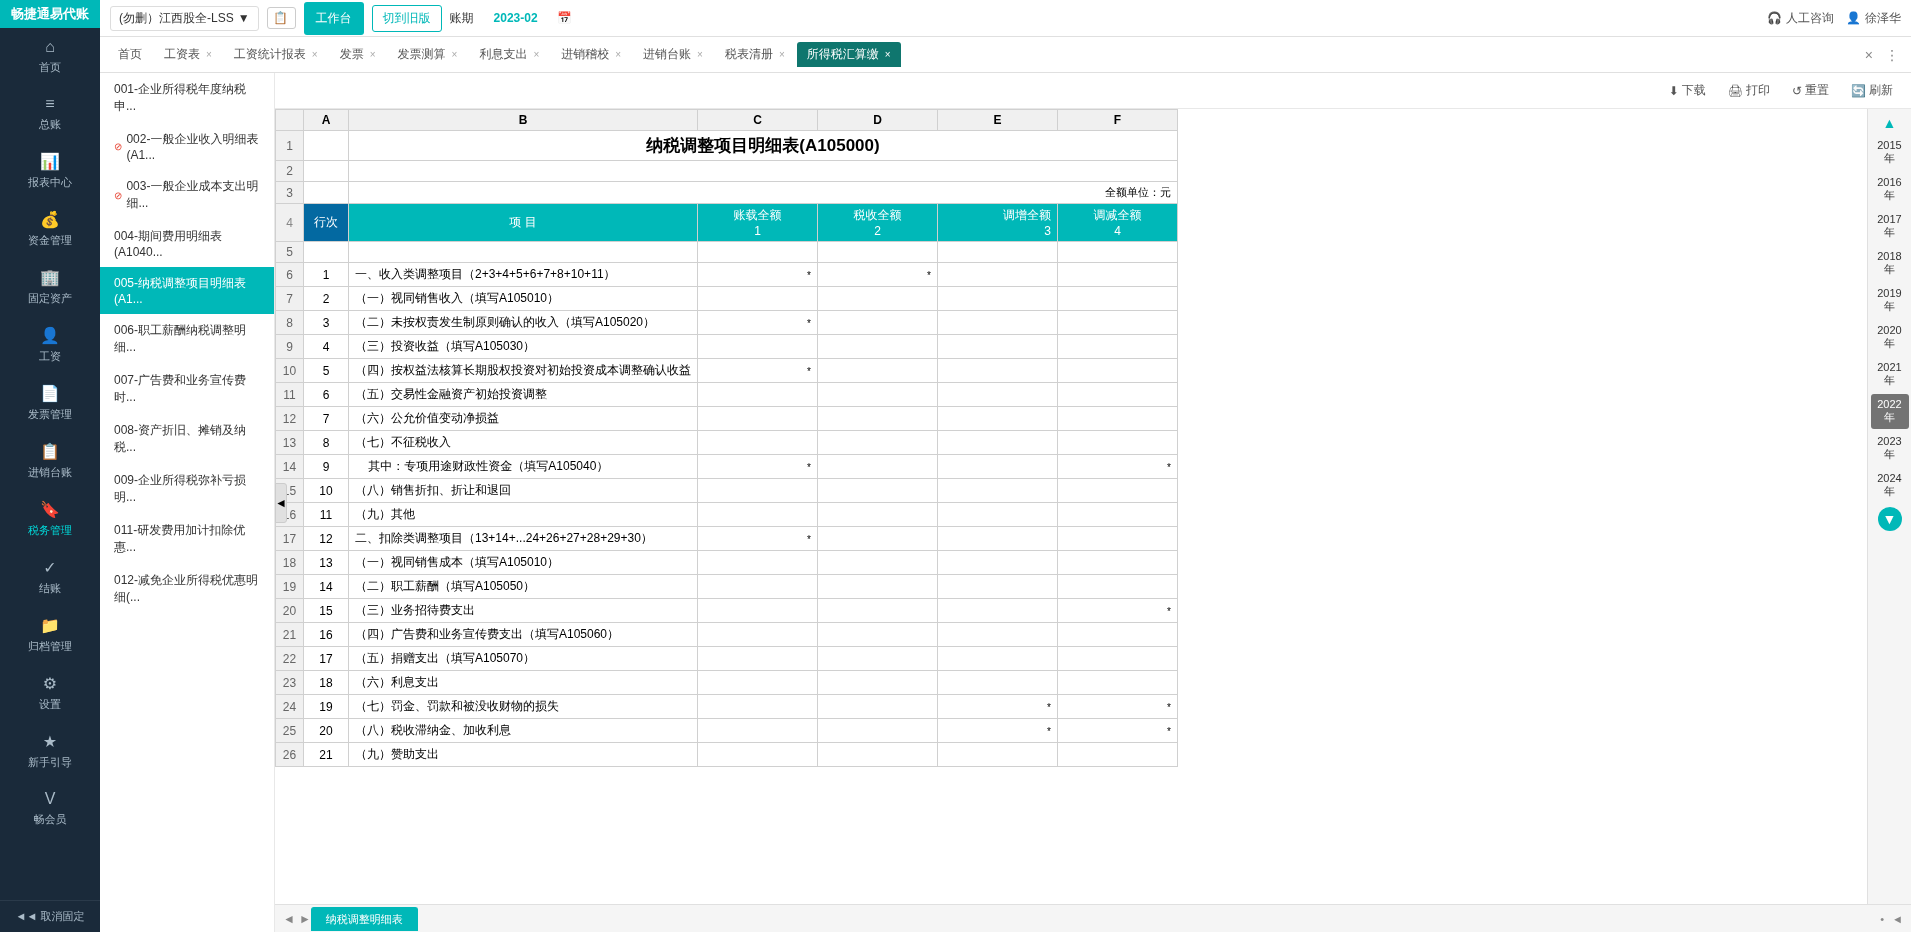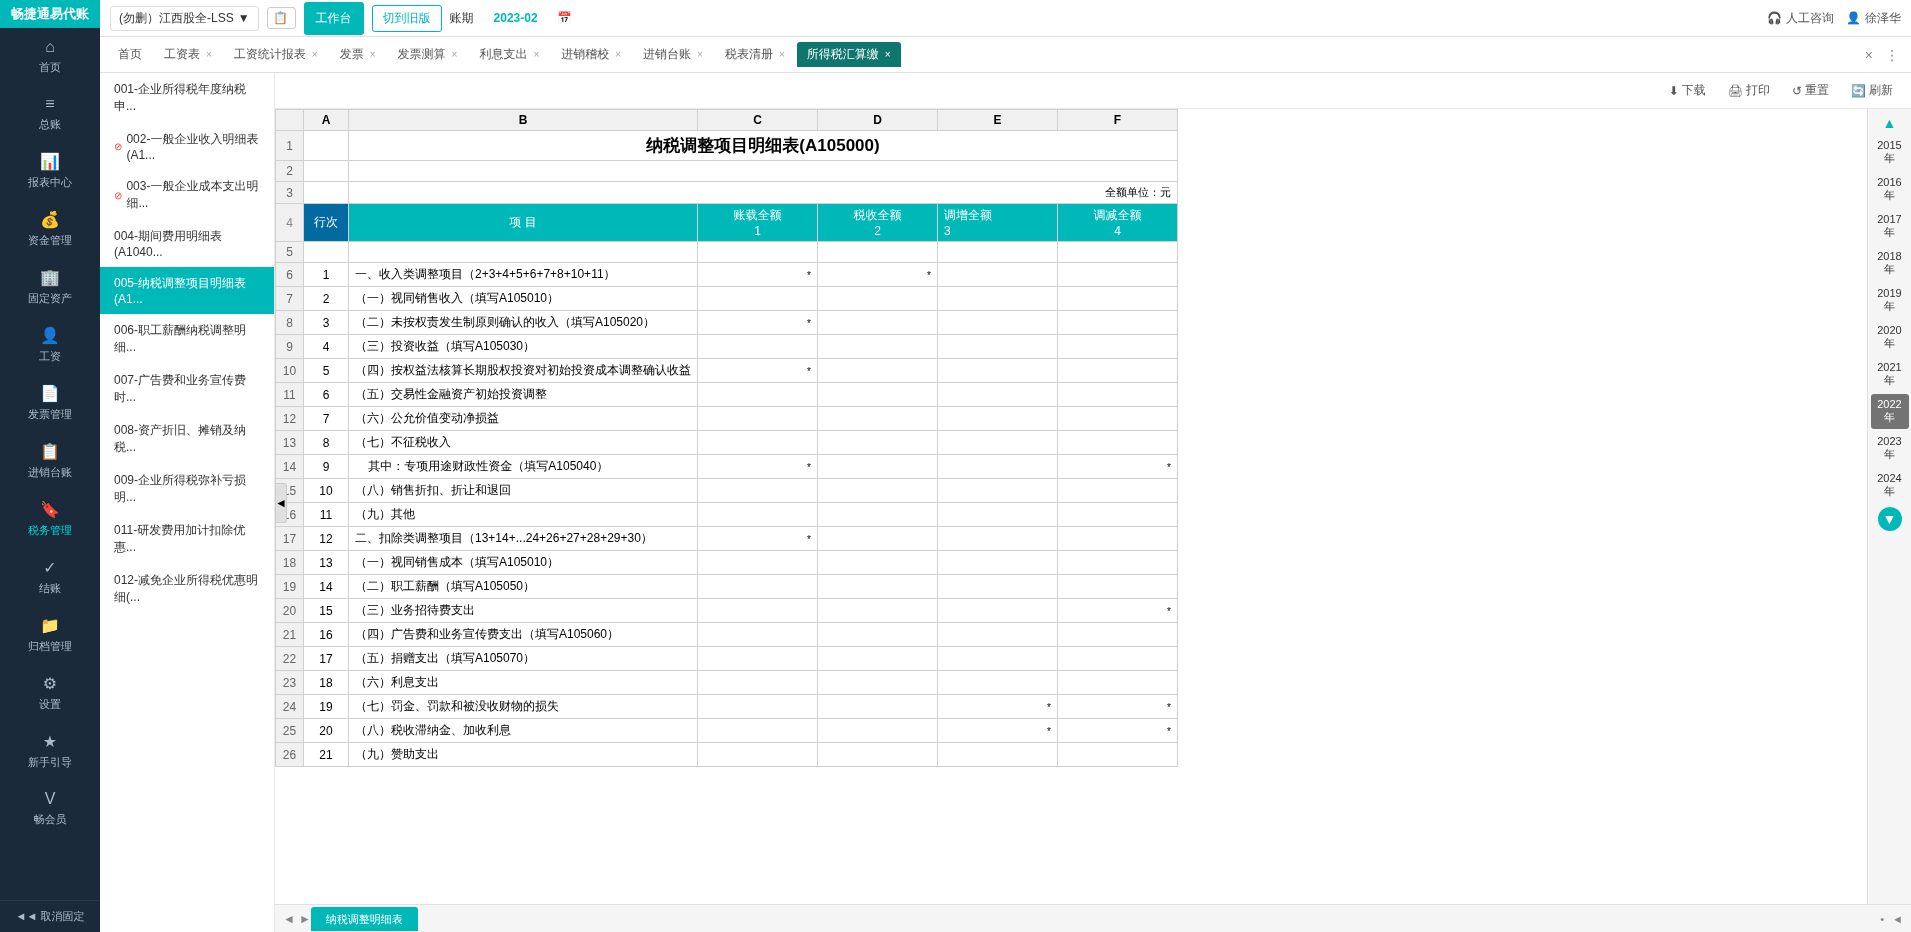--- a/index.html
+++ b/index.html
@@ -331,21 +331,21 @@
                 <td></td>
                 <td colspan="5" class="unit-cell">全额单位：元</td>
               </tr>
 
               <tr class="header-row">
                 <td class="row-num-cell" style="background:#f0f0f0;color:#888;">4</td>
                 <th style="background:#0369a1;color:#fff;text-align:center;">行次</th>
                 <th style="background:#00b8b8;color:#fff;text-align:center;">项 目</th>
                 <th style="background:#00b8b8;color:#fff;text-align:center;white-space:pre-line;">账载全额<br>1</th>
                 <th style="background:#00b8b8;color:#fff;text-align:center;white-space:pre-line;">税收全额<br>2</th>
-                <th style="background:#00b8b8;color:#fff;text-align:left;white-space:pre-line;">调增全额<br>3</th>
+                <th style="background:#00b8b8;color:#fff;text-align:right;white-space:pre-line;">调增全额<br>3</th>
                 <th style="background:#00b8b8;color:#fff;text-align:center;white-space:pre-line;">调减全额<br>4</th>
               </tr>
 
               <tr>
                 <td class="row-num-cell">5</td>
                 <td></td>
                 <td></td>
                 <td class="data-cell"></td>
                 <td class="data-cell"></td>
                 <td class="data-cell"></td>

